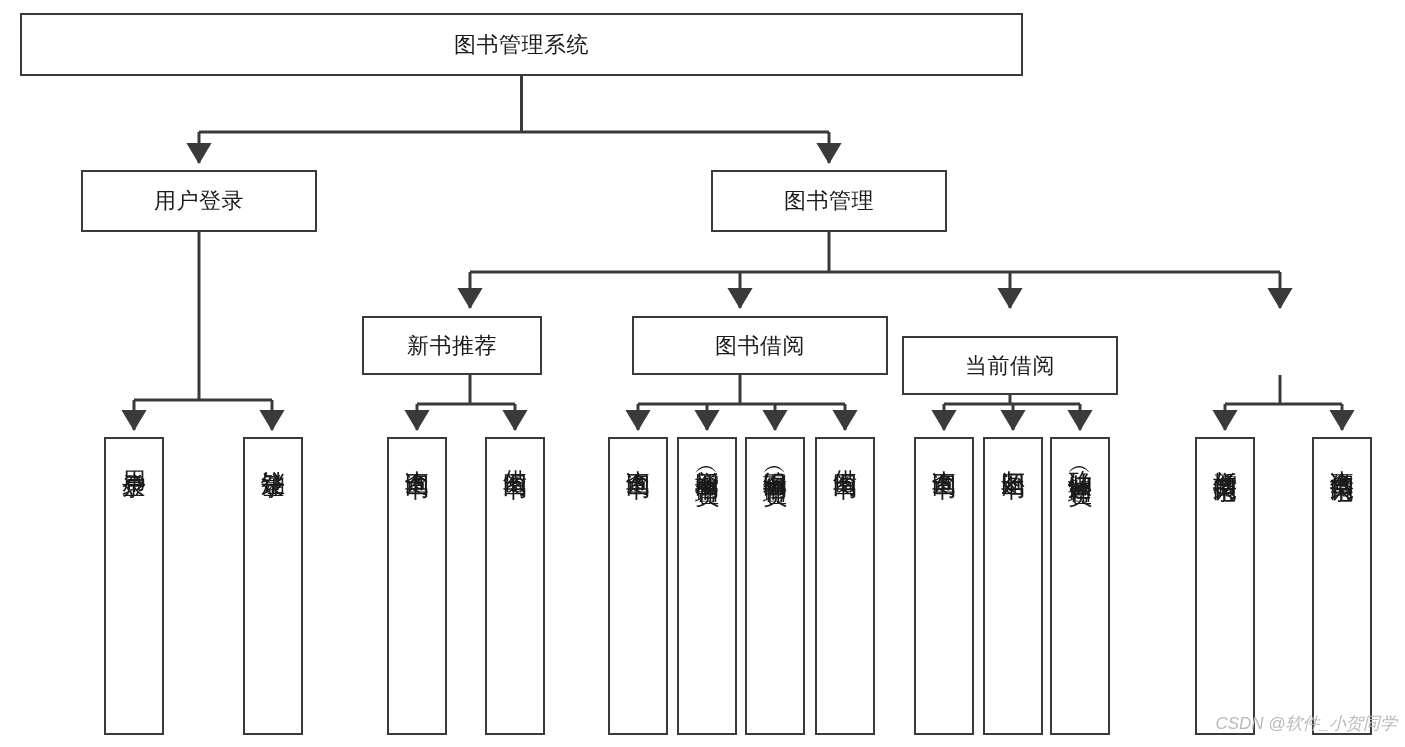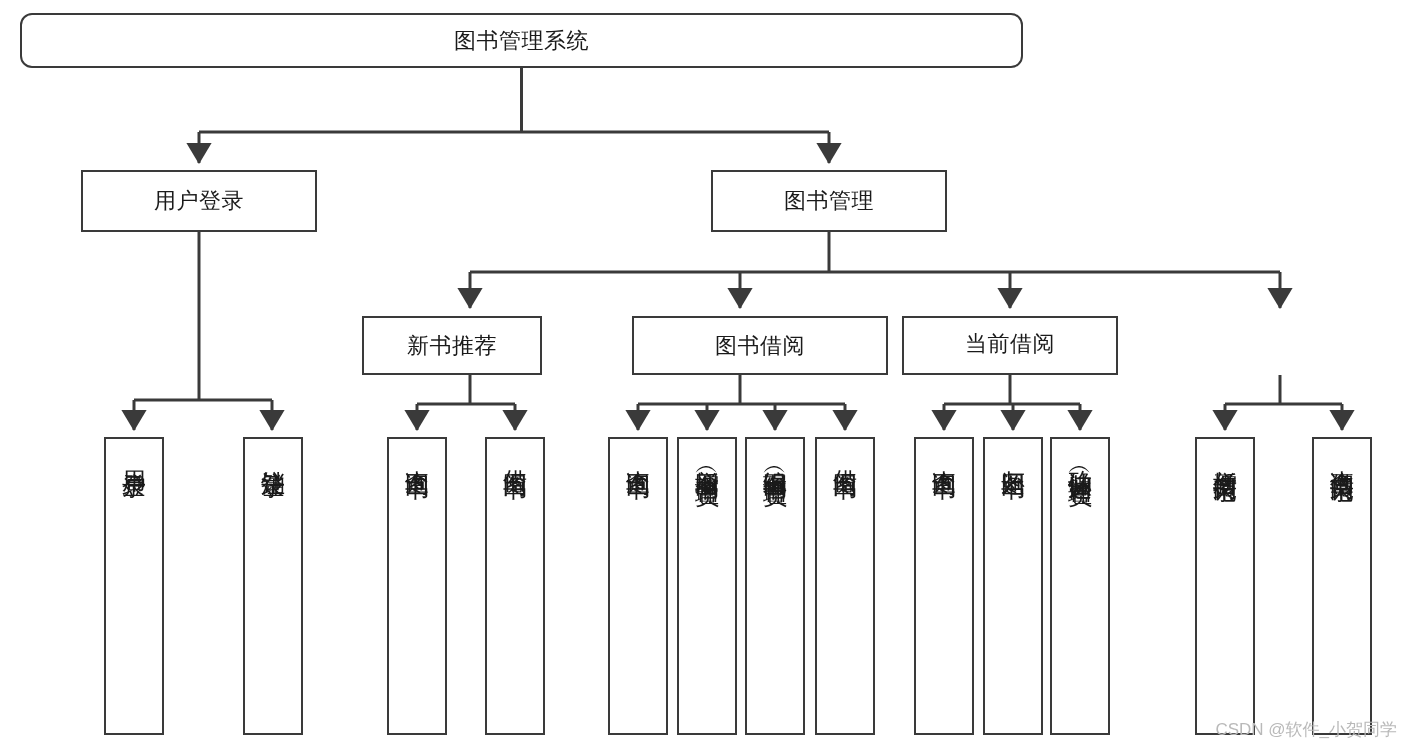--- a/index.html
+++ b/index.html
@@ -54,26 +54,27 @@
     writing-mode: vertical-rl;
     text-orientation: upright;
     font-size: 24px;
     letter-spacing: 2px;
     line-height: 1;
     white-space: nowrap;
   }
   #watermark {
     position: absolute;
     right: 8px;
-    bottom: 6px;
+    bottom: 12px;
     font-size: 17px;
     color: #b9b9b9;
     z-index: 5;
     white-space: nowrap;
     user-select: none;
+    font-style: italic;
   }
 </style>
 </head>
 <body>
 
 <div id="canvas">
 
   <svg class="edges" viewBox="0 0 1405 747">
     <defs>
       <marker id="arrow" viewBox="0 0 10 12" refX="9.5" refY="6" markerWidth="7" markerHeight="8.4" orient="auto-start-reverse">
@@ -133,38 +134,38 @@
     </g>
 
     <g stroke="#3a3a3a" stroke-width="3" fill="none">
       <path d="M 1280 375 L 1280 404"></path>
       <path d="M 1225 404 L 1342 404"></path>
       <path d="M 1225 404 L 1225 430" marker-end="url(#arrow)"></path>
       <path d="M 1342 404 L 1342 430" marker-end="url(#arrow)"></path>
     </g>
   </svg>
 
-  <div class="node horiz" style="left:20px; top:13px; width:1003px; height:55px;border-radius:12px;">
+  <div class="node horiz" style="left:20px; top:13px; width:1003px; height:63px;">
     <span class="label">图书管理系统</span>
   </div>
 
   <div class="node horiz" style="left:81px; top:170px; width:236px; height:62px;">
     <span class="label">用户登录</span>
   </div>
   <div class="node horiz" style="left:711px; top:170px; width:236px; height:62px;">
     <span class="label">图书管理</span>
   </div>
 
   <div class="node horiz" style="left:362px; top:316px; width:180px; height:59px;">
     <span class="label">新书推荐</span>
   </div>
   <div class="node horiz" style="left:632px; top:316px; width:256px; height:59px;">
     <span class="label">图书借阅</span>
   </div>
-  <div class="node horiz" style="left:902px; top:316px; width:216px; height:59px;font-family:Liberation Mono, monospace;">
+  <div class="node horiz" style="left:902px; top:336px; width:216px; height:59px;">
     <span class="label">当前借阅</span>
   </div>
 
   <div class="node vert" style="left:104px; top:437px; width:60px; height:298px;">
     <span class="label">用户登录</span>
   </div>
   <div class="node vert" style="left:243px; top:437px; width:60px; height:298px;">
     <span class="label">注销登录</span>
   </div>
   <div class="node vert" style="left:387px; top:437px; width:60px; height:298px;">

